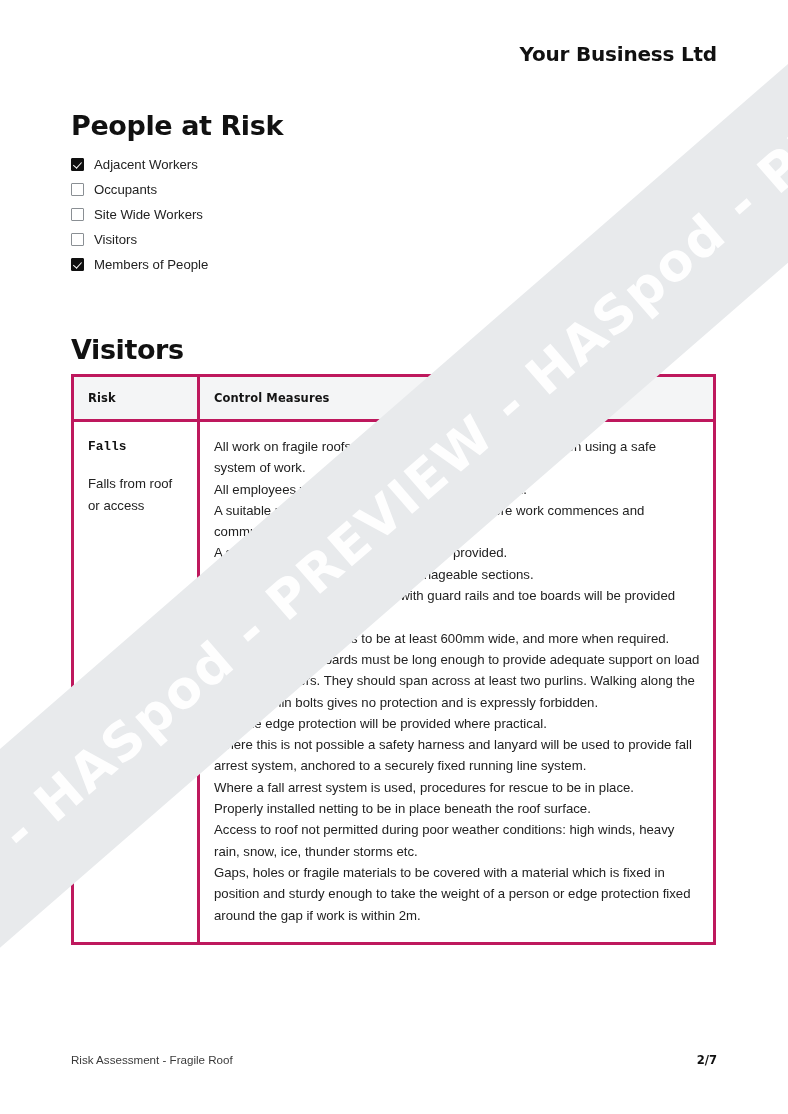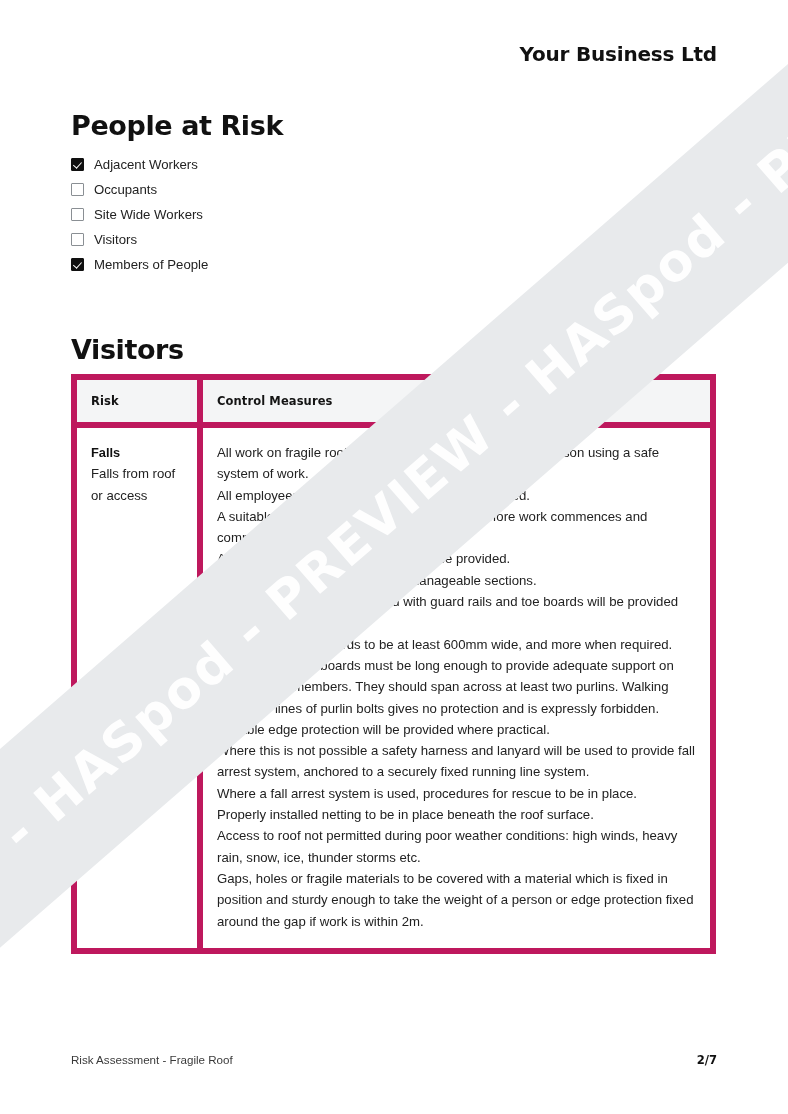--- a/index.html
+++ b/index.html
@@ -140,21 +140,21 @@
     position: absolute;
     top: 374px;
     left: 71px;
     width: 645px;
     border-collapse: collapse;
     table-layout: fixed;
     background: #ffffff;
   }
   .controls-table th,
   .controls-table td {
-    border: 6px solid #be185d;
+    border: 3px solid #be185d;
     text-align: left;
     vertical-align: top;
   }
   .controls-table thead th {
     background: #f4f5f6;
     font-family: "DejaVu Sans", sans-serif;
     font-size: 11.5px;
     font-weight: 700;
     color: #141414;
     letter-spacing: 0.1px;
@@ -163,25 +163,25 @@
   .col-risk { width: 126px; }
   .col-measures { width: auto; }
 
   .controls-table tbody td {
     padding: 14px 13px 16px 14px;
     font-size: 13.2px;
     line-height: 21.3px;
     color: #222222;
   }
   .risk-name {
-    font-family: Liberation Sans, sans-serif;
+    font-family: Liberation Mono, monospace;
     font-weight: 700;
     font-size: 12.8px;
     color: #111111;
-    margin-bottom: 0;
+    margin-bottom: 16px;
   }
   .risk-desc {
     font-size: 13.2px;
     line-height: 21.3px;
     color: #222222;
   }
   .measure-line {
     margin: 0;
   }
 

